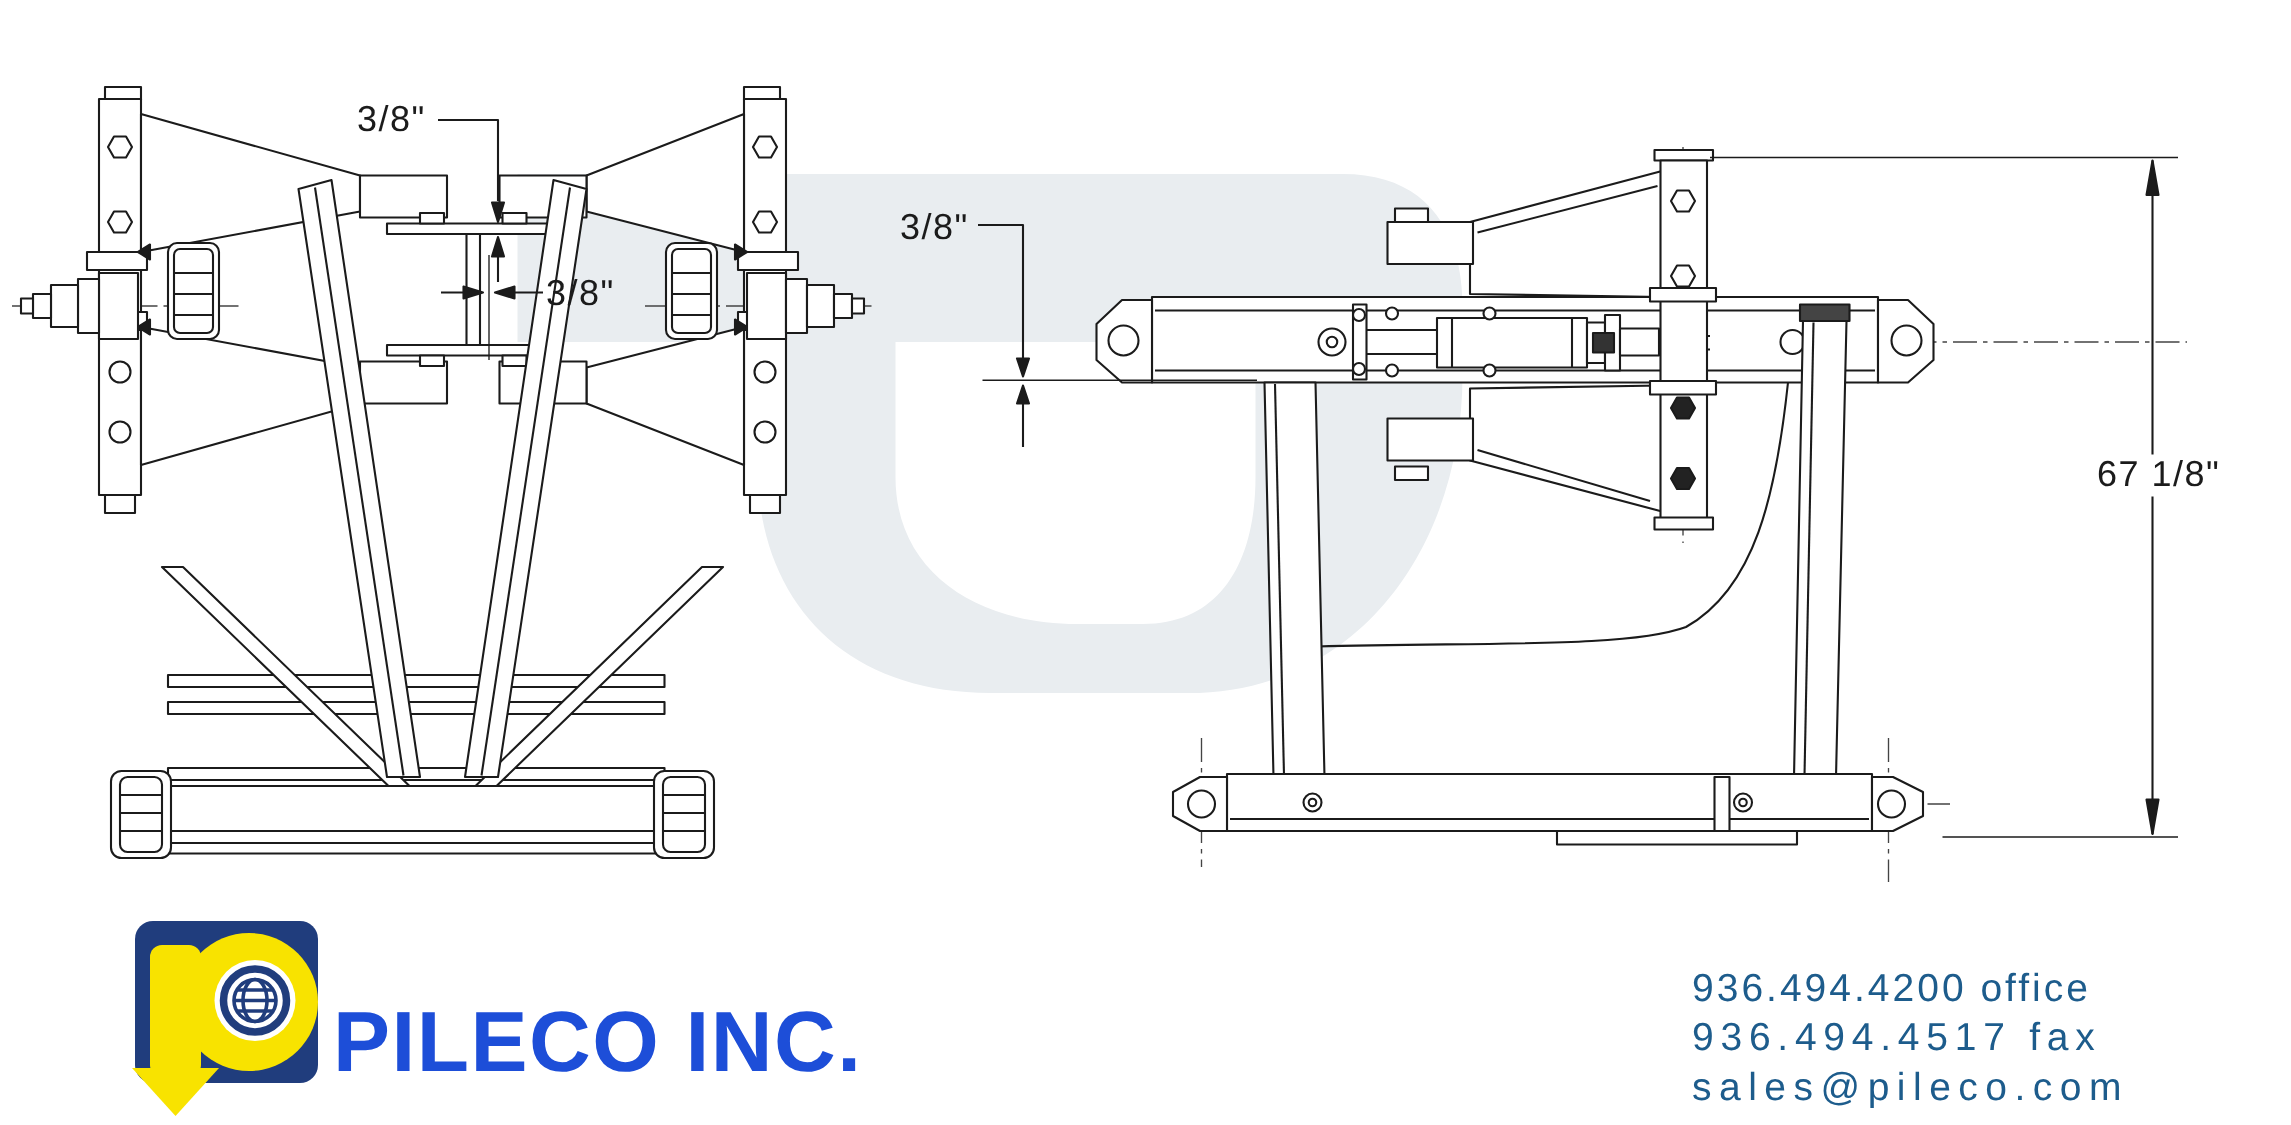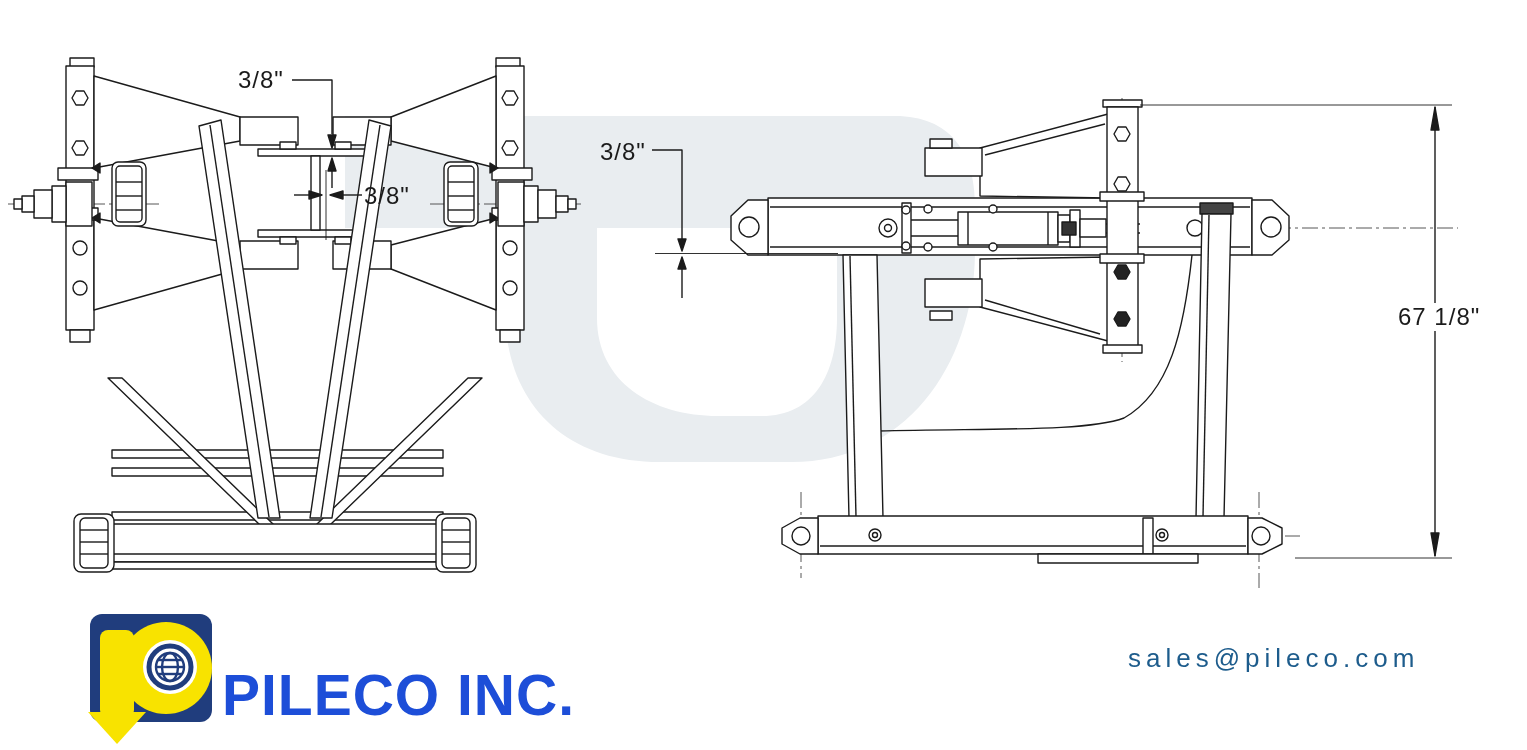--- a/index.html
+++ b/index.html
@@ -297,16 +297,18 @@
 
 <div class="dim-label" style="left:364px;top:182px;">3/8"</div>
 
 <div class="dim-label" style="left:600px;top:138px;">3/8"</div>
 
 <div class="dim-label masked" style="left:1394px;top:303px;">67 1/8"</div>
 
 <div class="company-name">PILECO INC.</div>
 
 <div class="contact-block">
+  <div class="line1">936.494.4200 office</div>
+  <div class="line2">936.494.4517 fax</div>
   <div class="line3">sales@pileco.com</div>
 </div>
 
 </div>
 
 </body></html>

